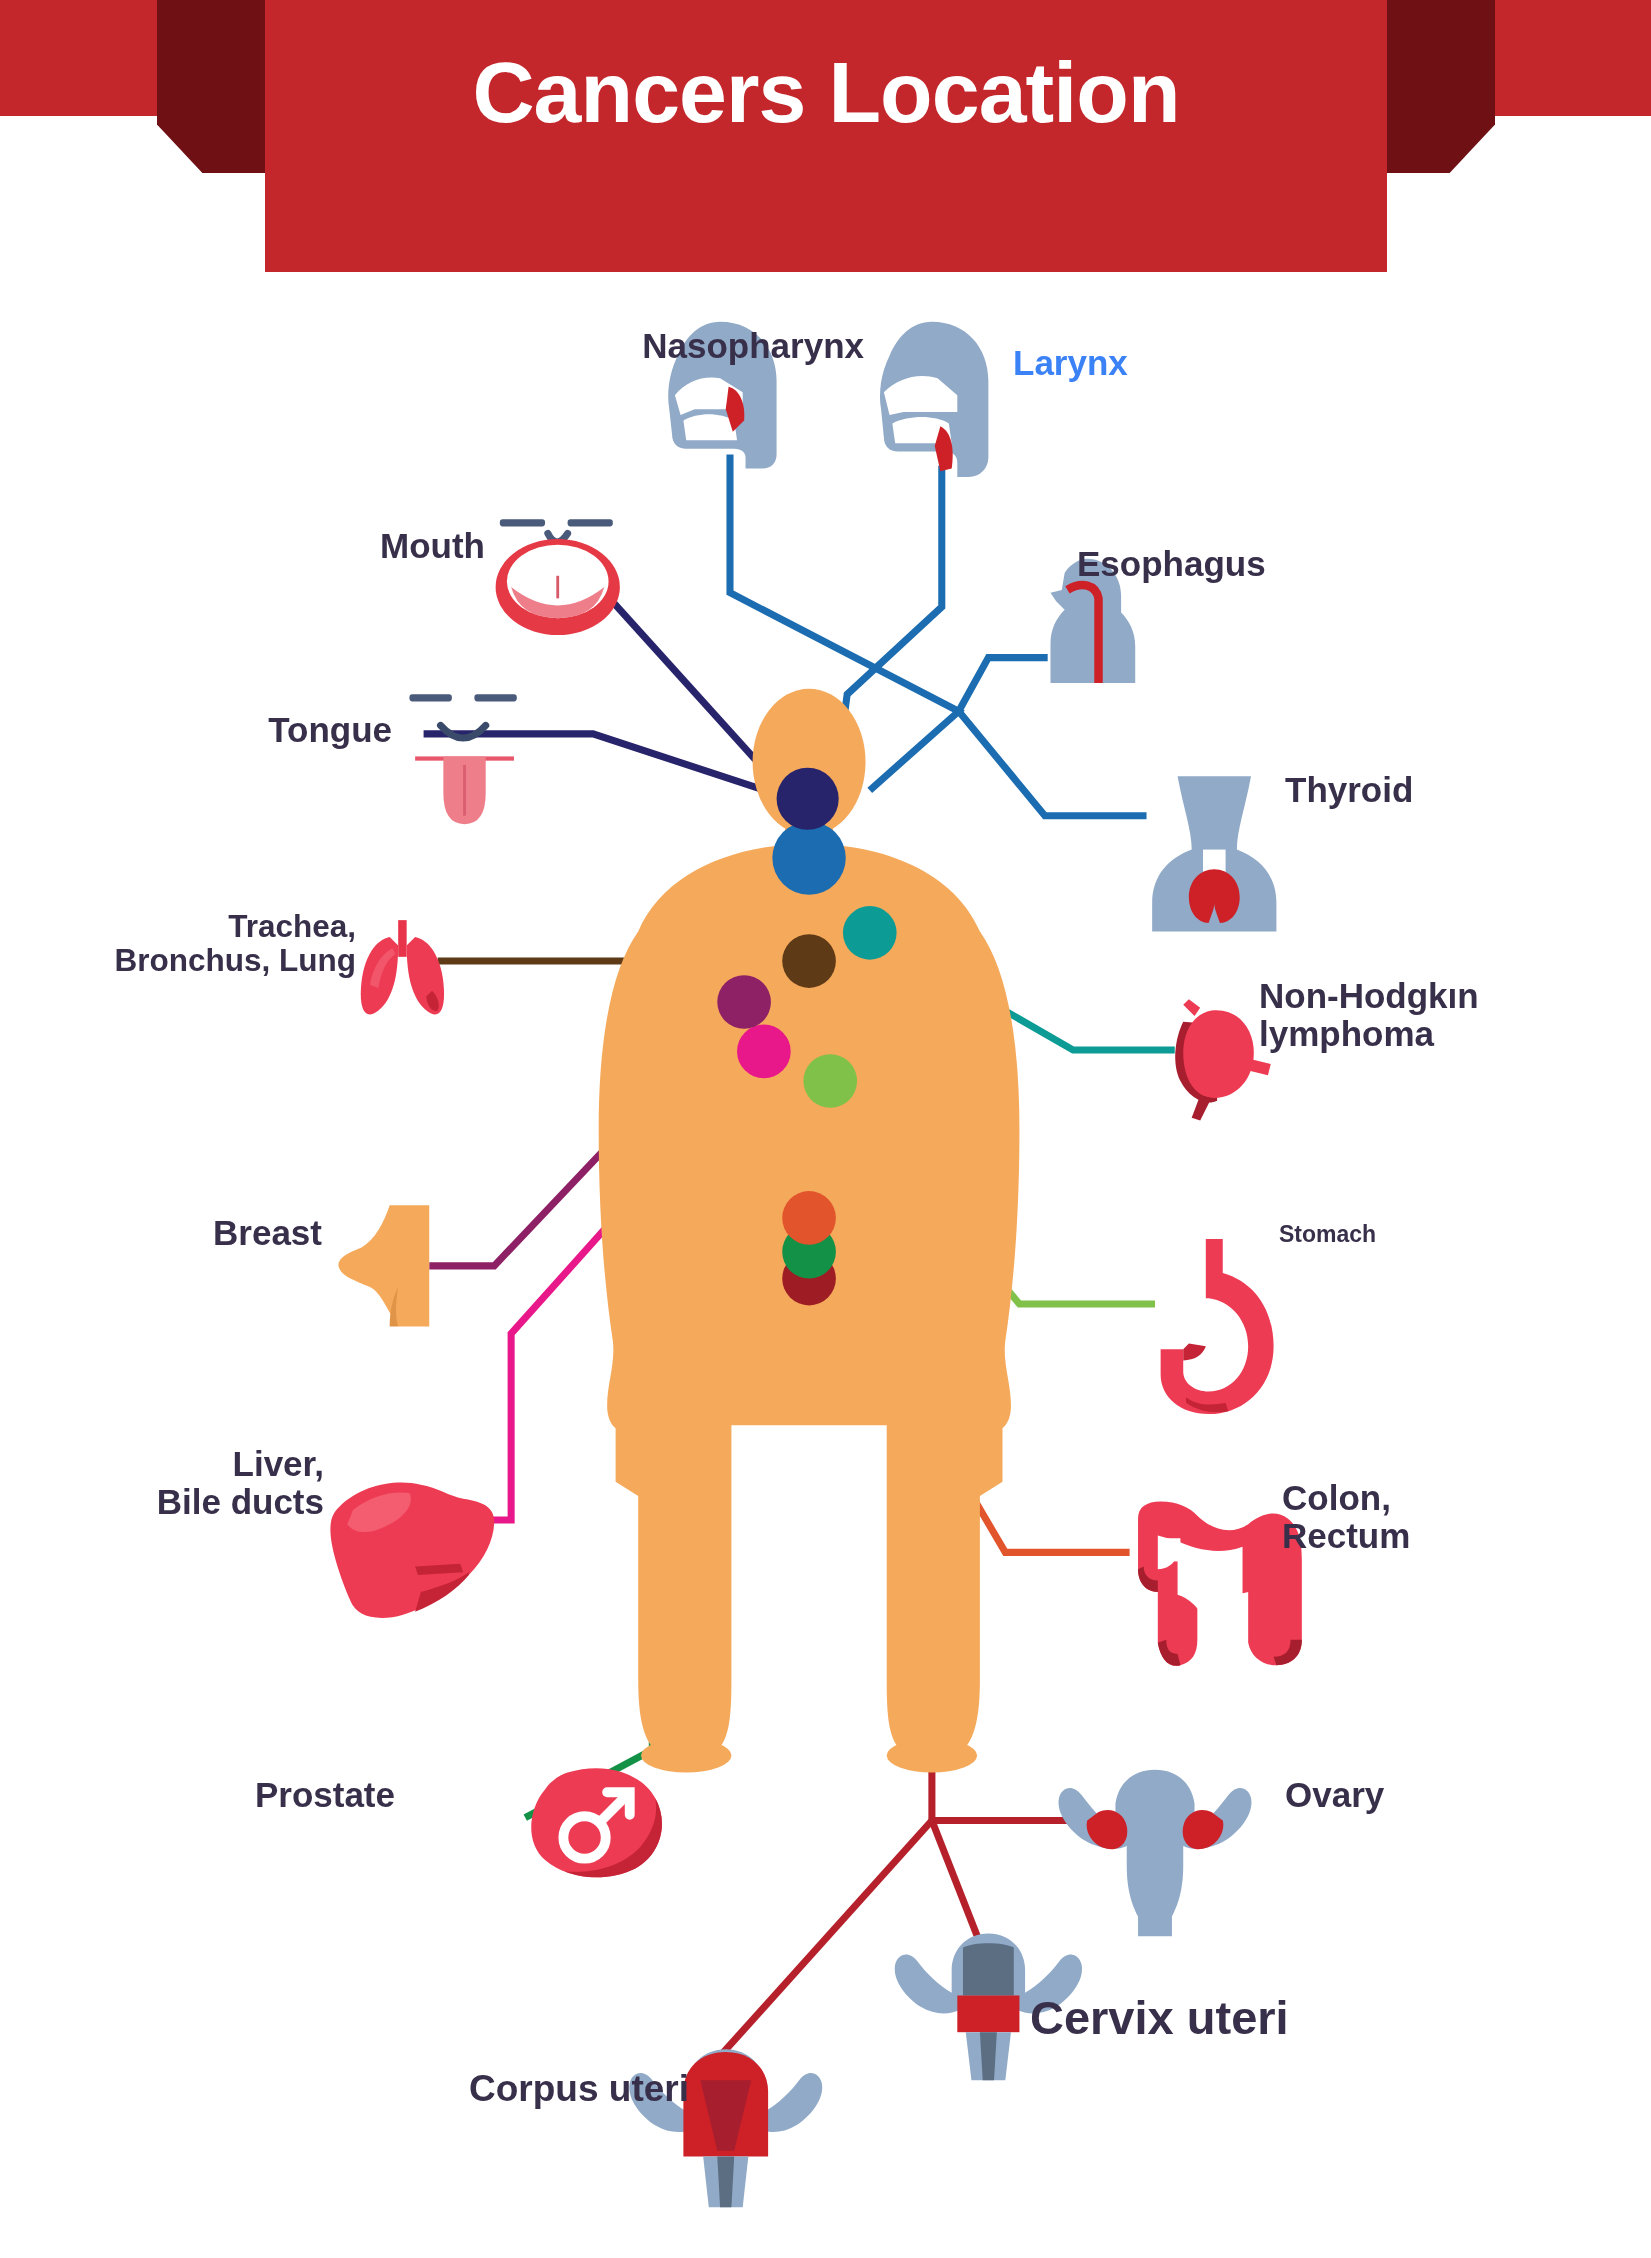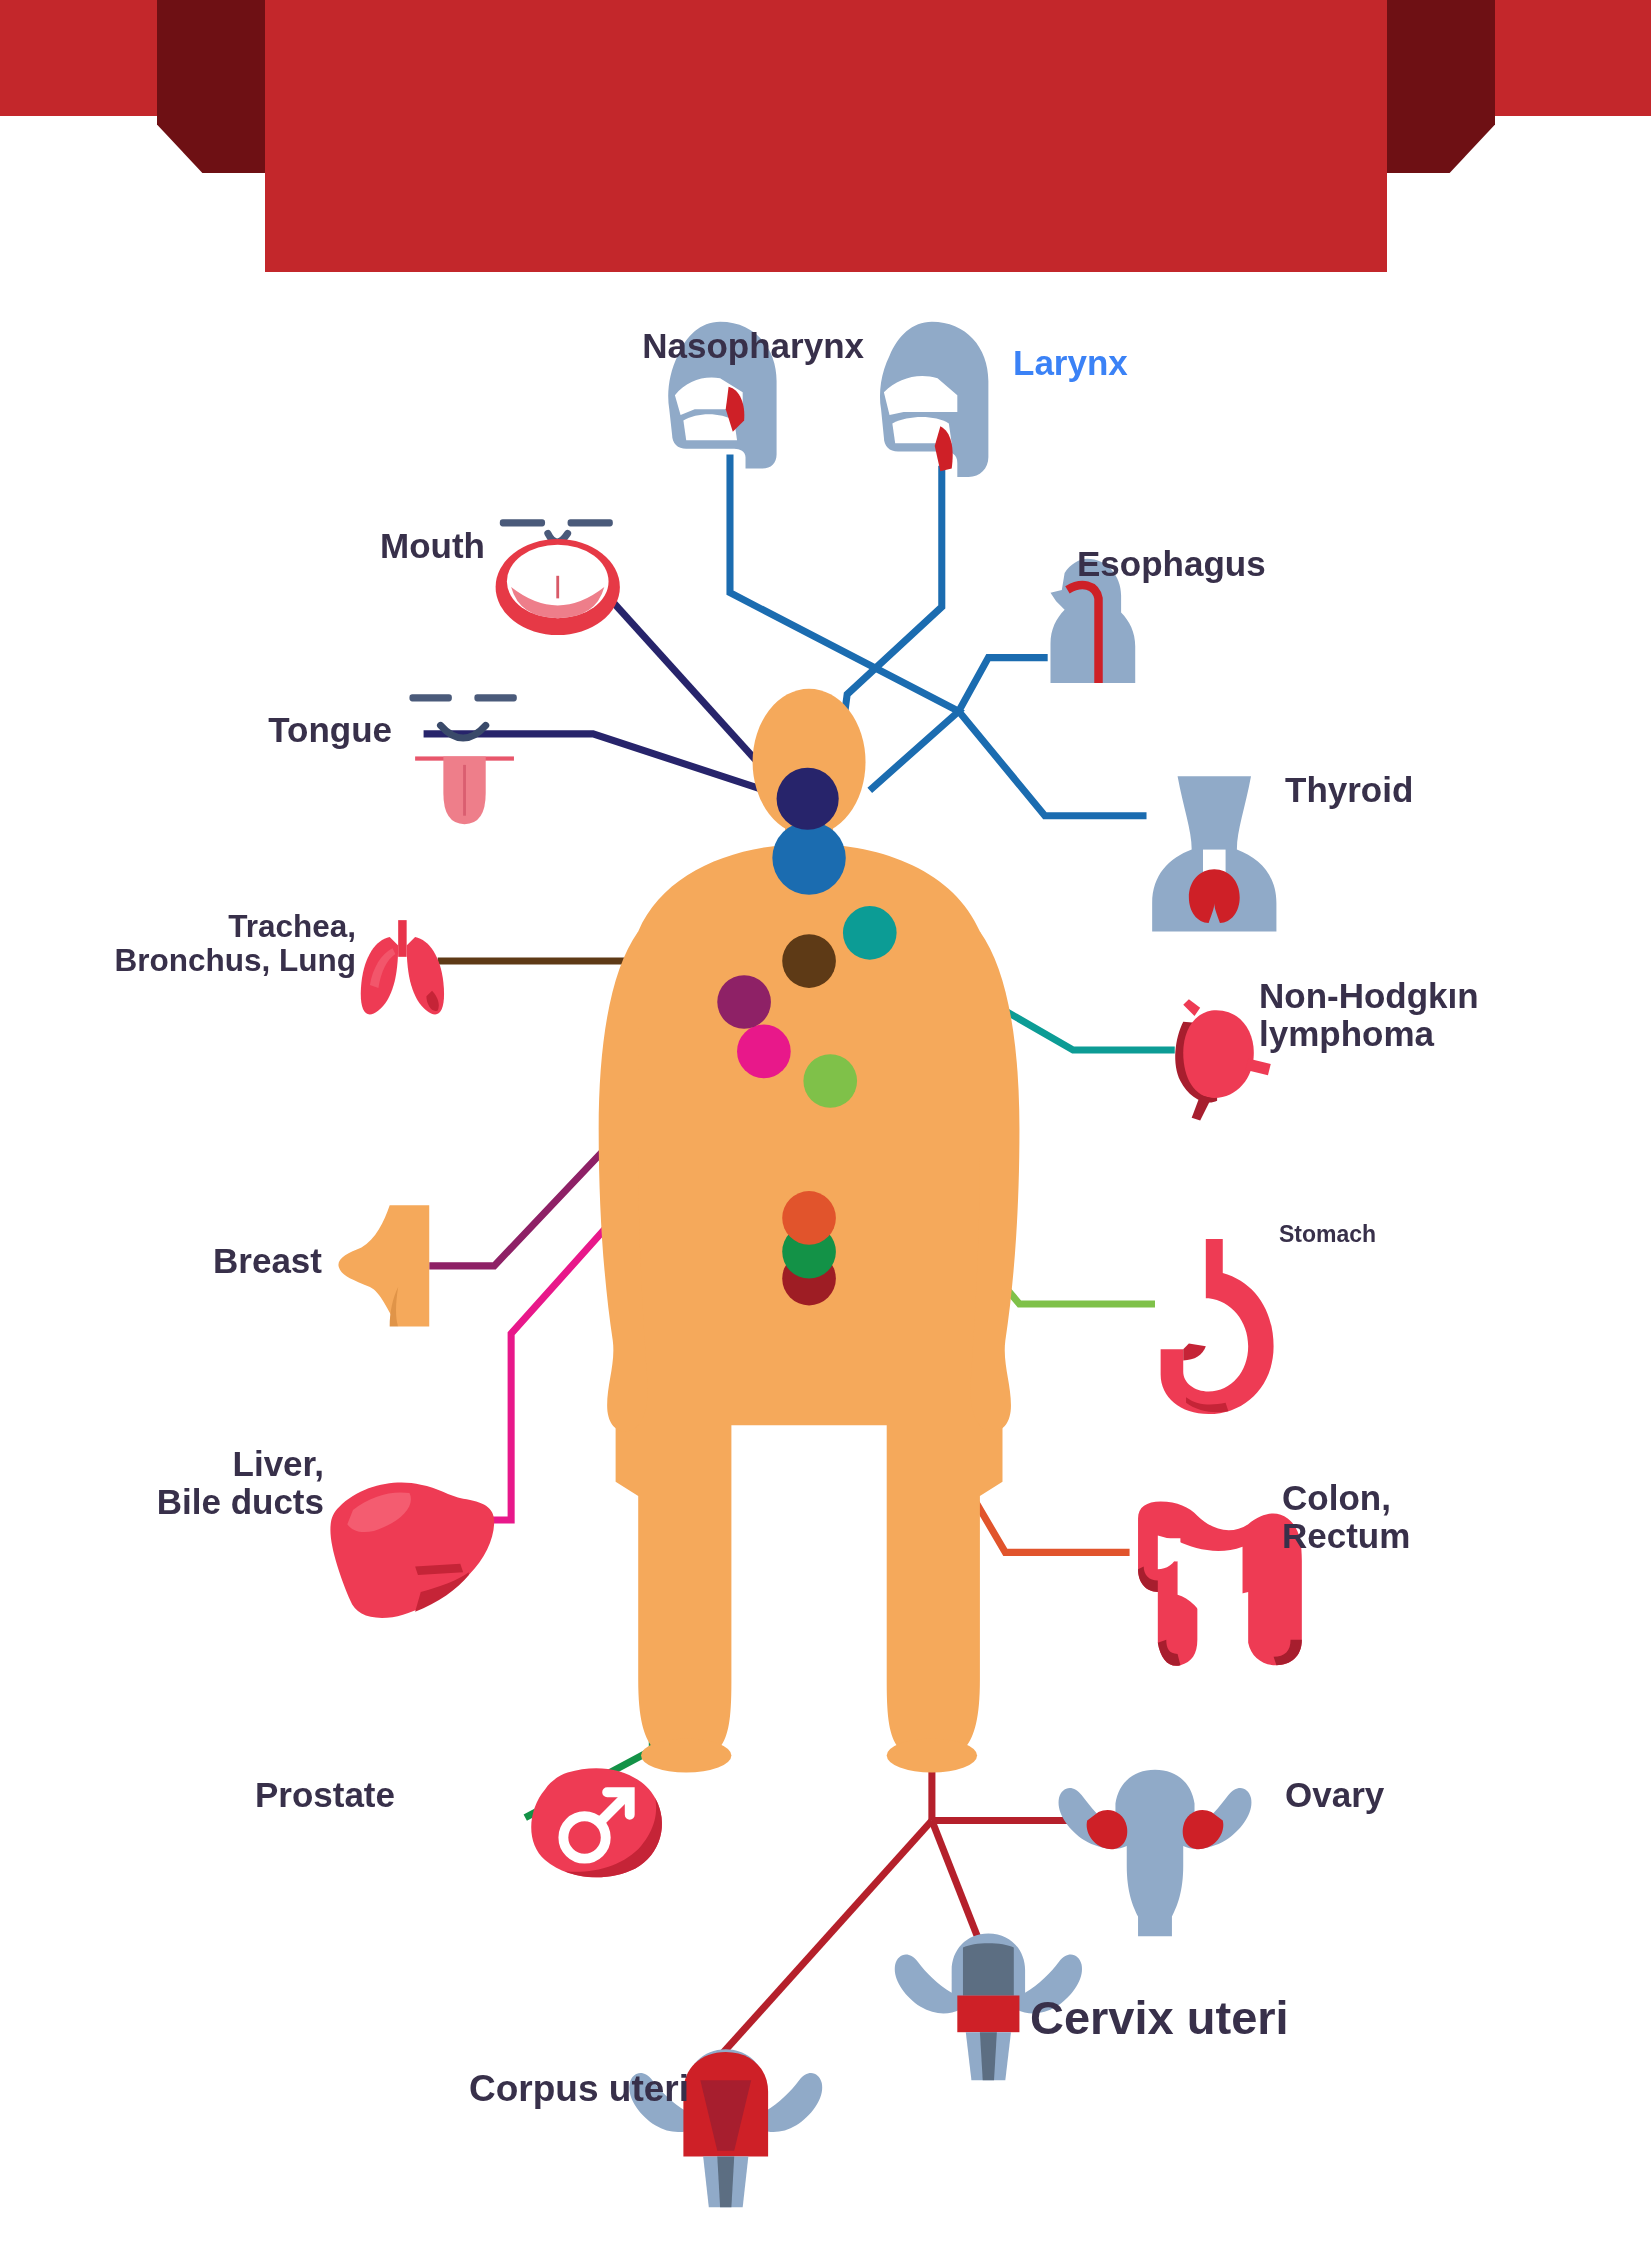--- a/index.html
+++ b/index.html
@@ -27,20 +27,21 @@
   .lbl.l{text-align:right;}
 </style>
 </head>
 <body>
 
 <div id="header">
   <div class="rib-band"></div>
   <div class="rib-fold-l"></div>
   <div class="rib-fold-r"></div>
   <div class="rib-main"></div>
+  <div id="title">Cancers Location</div>
 </div>
 
 <svg id="canvas" viewBox="0 0 1170 1600" preserveAspectRatio="none">
 
   <g fill="none" stroke-width="5" stroke-linecap="butt" stroke-linejoin="miter">
     <path stroke="#1B6CB0" d="M517,322 L517,420 L679,504 L616,560"></path>
     <path stroke="#1B6CB0" d="M667,330 L667,430 L600,492 L586,598"></path>
     <path stroke="#1B6CB0" d="M742,466 L700,466 L679,504"></path>
     <path stroke="#1B6CB0" d="M812,578 L740,578 L679,504"></path>
     <path stroke="#27246B" d="M430,422 L560,566"></path>
@@ -260,21 +261,21 @@
     <div class="lbl l" style="left: 398px; top: 327px; width: 466px; font-size: 35px; color: rgb(56, 48, 74);">Nasopharynx</div>
     <div class="lbl r" style="left: 1013px; top: 344px; width: 367px; font-size: 35px; color: #3b82f6;">Larynx</div>
     <div class="lbl l" style="left: 172px; top: 527px; width: 313px; font-size: 35px; color: rgb(56, 48, 74);">Mouth</div>
     <div class="lbl l" style="left: 73px; top: 697px; width: 319px; font-size: 35px; color: rgb(56, 48, 74); margin-top: 14px;">Tongue</div>
     <div class="lbl r" style="left: 1077px; top: 545px; width: 423px; font-size: 35px; color: rgb(56, 48, 74);">Esophagus</div>
     <div class="lbl r" style="left: 1285px; top: 771px; width: 395px; font-size: 35px; color: rgb(56, 48, 74);">Thyroid</div>
     <div class="lbl l" style="left: 51px; top: 909px; width: 305px; font-size: 31.5px; color: rgb(56, 48, 74);">Trachea,
 Bronchus, Lung</div>
     <div class="lbl r" style="left: 1259px; top: 977px; width: 423px; font-size: 35px; color: rgb(56, 48, 74);">Non-Hodgkın
 lymphoma</div>
-    <div class="lbl l" style="left: 85px; top: 1214px; width: 237px; font-size: 35px; color: rgb(56, 48, 74); margin-top: 28px;">Breast</div>
+    <div class="lbl l" style="left: 85px; top: 1214px; width: 237px; font-size: 35px; color: rgb(56, 48, 74);">Breast</div>
     <div class="lbl r" style="left: 1279px; top: 1222px; width: 367px; font-size: 23px; color: rgb(56, 48, 74);">Stomach</div>
     <div class="lbl l" style="left: 73px; top: 1445px; width: 251px; font-size: 35px; color: rgb(56, 48, 74);">Liver,
 Bile ducts</div>
     <div class="lbl r" style="left: 1282px; top: 1479px; width: 325px; font-size: 35px; color: rgb(56, 48, 74);">Colon,
 Rectum</div>
     <div class="lbl l" style="left: 141px; top: 1776px; width: 254px; font-size: 35px; color: rgb(56, 48, 74);">Prostate</div>
     <div class="lbl r" style="left: 1285px; top: 1776px; width: 282px; font-size: 35px; color: rgb(56, 48, 74);">Ovary</div>
     <div class="lbl r" style="left: 1030px; top: 1993px; width: 353px; font-size: 47px; color: rgb(56, 48, 74);">Cervix uteri</div>
     <div class="lbl l" style="left: 336px; top: 2069px; width: 353px; font-size: 37px; color: rgb(56, 48, 74);">Corpus uteri</div>
   </div>

